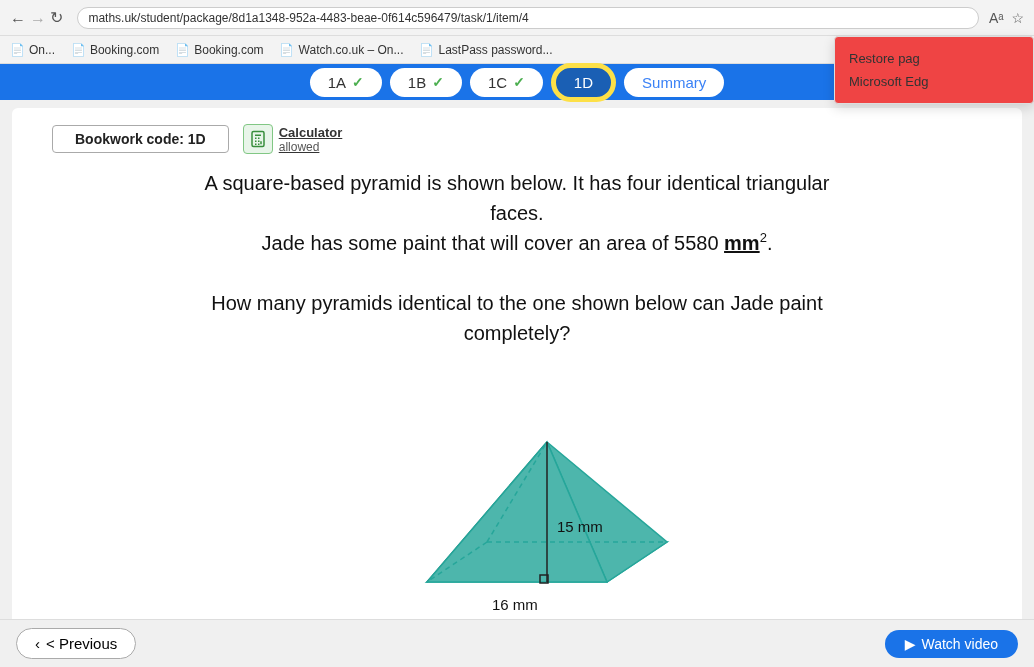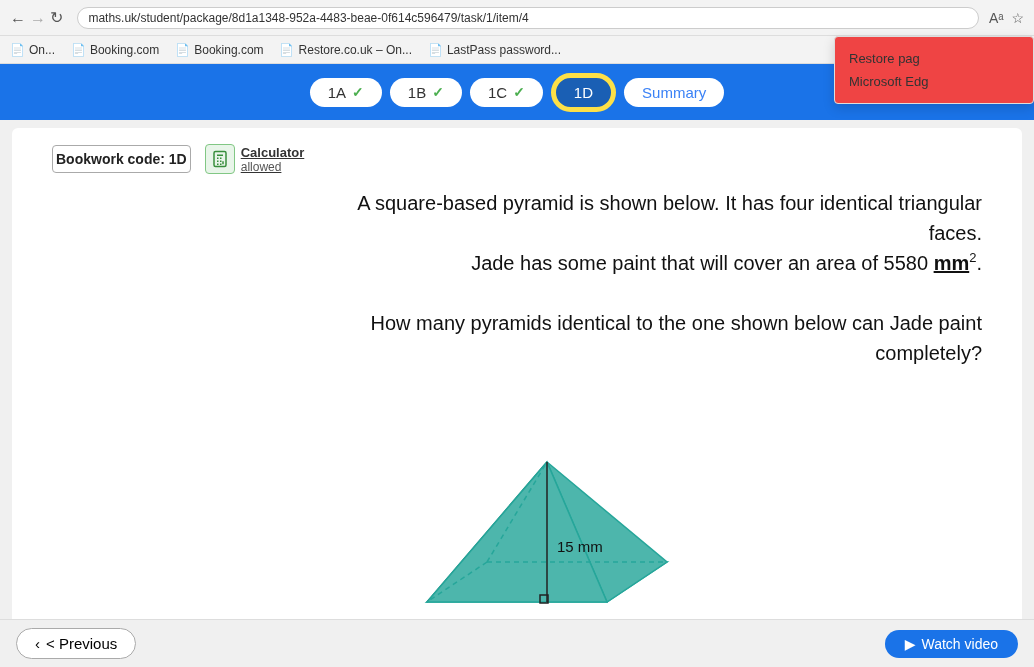--- a/index.html
+++ b/index.html
@@ -51,21 +51,21 @@
       display: flex;
       align-items: center;
       gap: 4px;
       cursor: pointer;
       color: #333;
     }
 
     
     .nav-bar {
       background: #1a73e8;
-      height: 56px;
+      height: 36px;
       display: flex;
       align-items: center;
       justify-content: center;
       gap: 8px;
       position: relative;
     }
 
     .tab-btn {
       padding: 6px 18px;
       border-radius: 20px;
@@ -109,21 +109,21 @@
     .bookwork-row {
       display: flex;
       align-items: center;
       gap: 14px;
       margin-bottom: 14px;
     }
     .bookwork-code {
       background: white;
       border: 1.5px solid #aaa;
       border-radius: 4px;
-      padding: 5px 3px;
+      padding: 5px 22px;
       font-size: 14px;
       font-weight: 600;
       color: #222;
     }
     .calculator-box {
       display: flex;
       align-items: center;
       gap: 6px;
       font-size: 13px;
       color: #333;
@@ -138,21 +138,21 @@
       display: flex;
       align-items: center;
       justify-content: center;
       font-size: 16px;
     }
 
     .question-text {
       font-size: 20px;
       color: #111;
       line-height: 1.5;
-      text-align: right;
+      text-align: center;
       margin-bottom: 34px;
     }
 
     .pyramid-container {
       display: flex;
       justify-content: center;
       align-items: flex-end;
       margin: 10px 0;
       position: relative;
     }
@@ -238,21 +238,21 @@
   <div class="browser-icons">
     <span style="cursor:pointer;">Aᵃ</span>
     <span style="cursor:pointer;">☆</span>
   </div>
 </div>
 
 <div class="bookmarks-bar">
   <span class="bookmark-item">📄 <span>On...</span></span>
   <span class="bookmark-item">📄 <span>Booking.com</span></span>
   <span class="bookmark-item">📄 <span>Booking.com</span></span>
-  <span class="bookmark-item">📄 <span>Restore.co.uk – On...</span></span>
+  <span class="bookmark-item">📄 <span>Watch.co.uk – On...</span></span>
   <span class="bookmark-item">📄 <span>LastPass password...</span></span>
 </div>
 
 <div class="nav-bar">
   <button class="tab-btn completed">
     <span>1A</span>
     <span class="checkmark">✓</span>
   </button>
   <button class="tab-btn completed">
     <span>1B</span>

